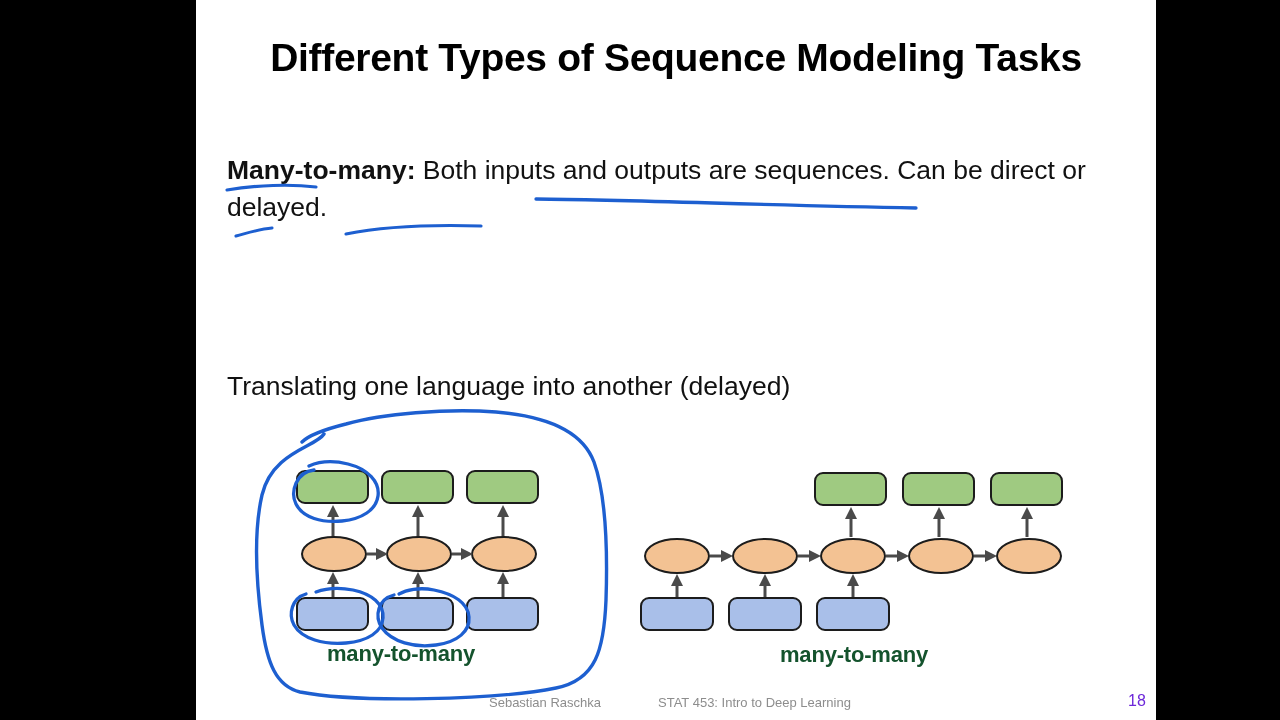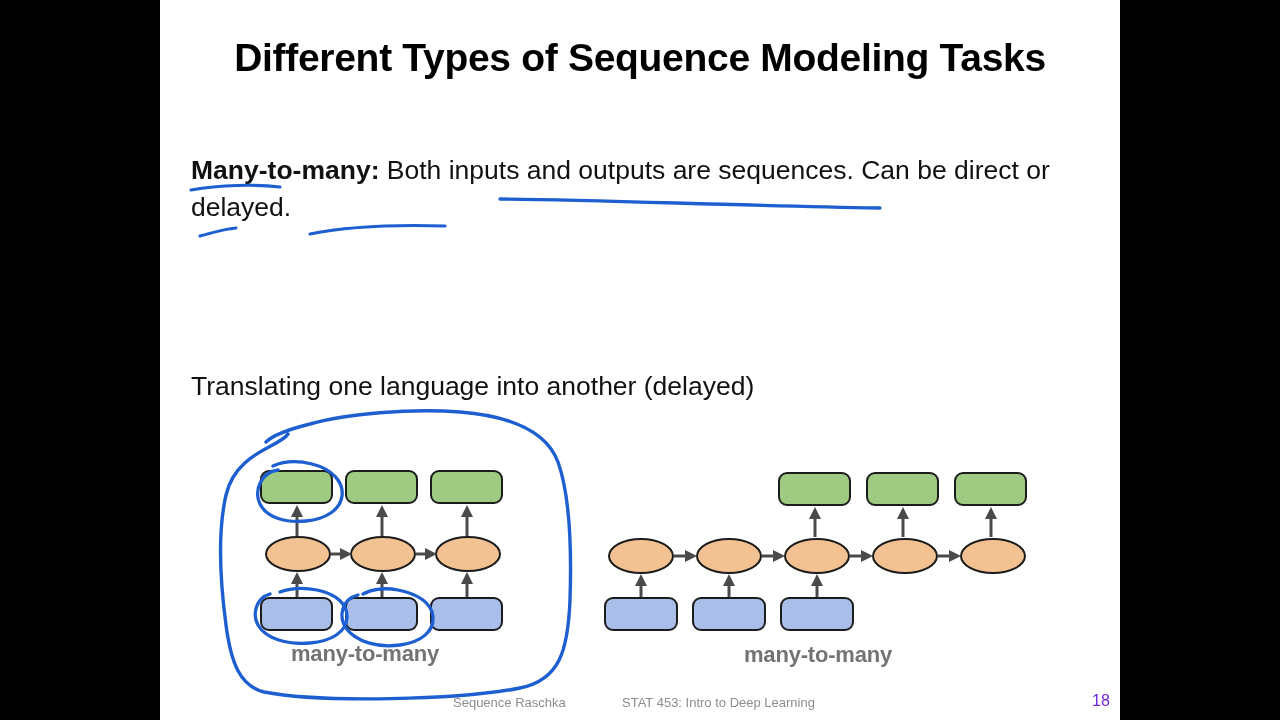--- a/index.html
+++ b/index.html
@@ -12,20 +12,21 @@
     width: 1280px;
     height: 720px;
     overflow: hidden;
     font-family: "Liberation Sans", sans-serif;
   }
   #viewport {
     position: relative;
     width: 1104px;
     height: 720px;
     background: #000000;
+    margin-left: 36px;
   }
   
   .bar {
     position: absolute;
     top: 0;
     height: 720px;
     background: #000000;
     z-index: 40;
   }
   .bar.left  { left: 0;   width: 160px; }
@@ -90,21 +91,21 @@
   }
   .arrow-up, .arrow-right {
     position: absolute;
   }
   .arrow-up svg, .arrow-right svg { display: block; }
 
   .dlabel {
     position: absolute;
     font-size: 22px;
     font-weight: bold;
-    color: #737373;
+    color: #14532d;
     white-space: nowrap;
     letter-spacing: -0.2px;
   }
 
   
   #ink {
     position: absolute;
     left: 0; top: 0;
     width: 960px; height: 720px;
     pointer-events: none;
@@ -314,18 +315,18 @@
                  C223,587 210,590 203,594" stroke-width="3.3"></path>
 
         <path d="M128,434 C120,447 76,452 66,495 C58,530 60,580 66,625
                  C71,663 80,686 104,692 C160,703 300,700 360,688
                  C400,680 408,650 410,600 C412,540 408,490 398,462
                  C386,430 350,416 300,412 C250,408 186,414 150,424
                  C126,430 112,436 106,442" stroke-width="3.4"></path>
       </g>
     </svg>
 
-    <div class="footer-txt" id="footer-author">Sequence Raschka</div>
+    <div class="footer-txt" id="footer-author">Sebastian Raschka</div>
     <div class="footer-txt" id="footer-course">STAT 453: Intro to Deep Learning</div>
     <div class="footer-txt" id="footer-page">18</div>
 
   </div>
 </div>
 
 </body></html>

